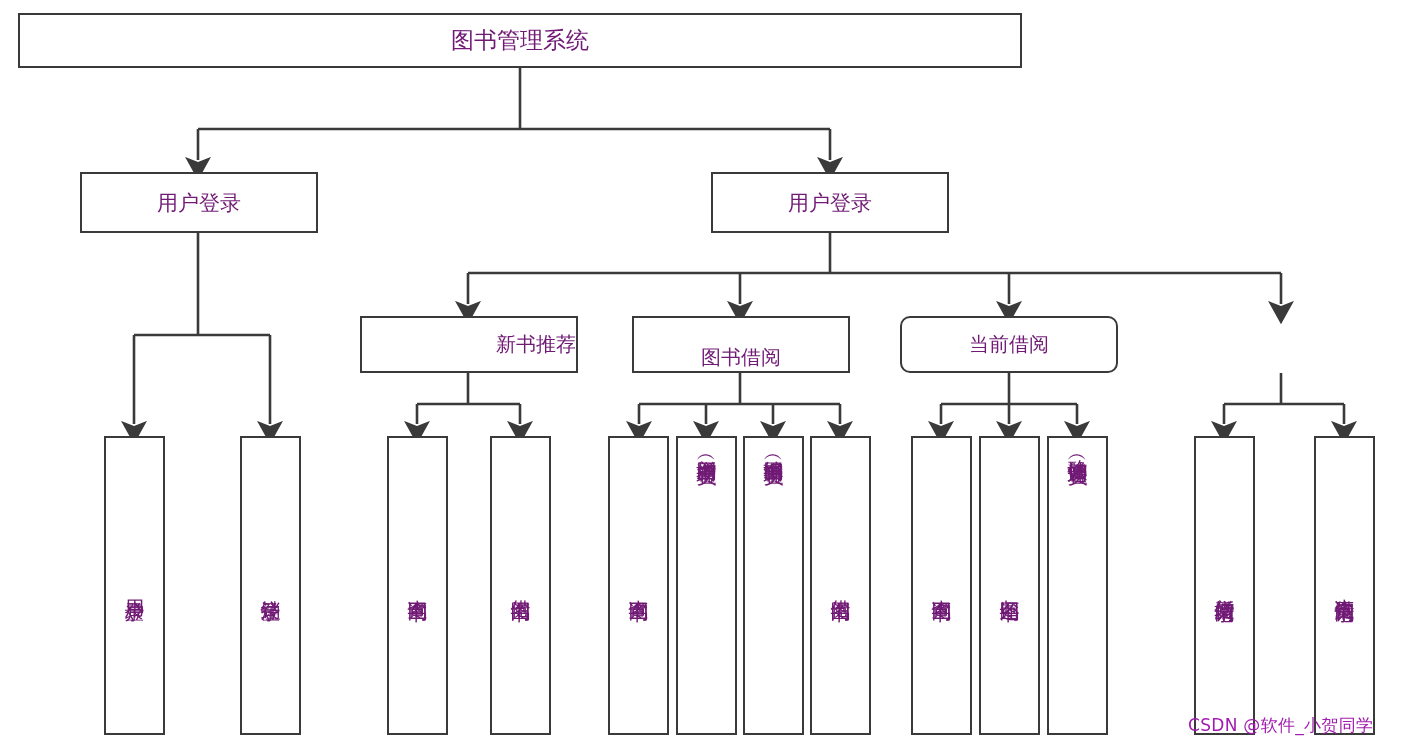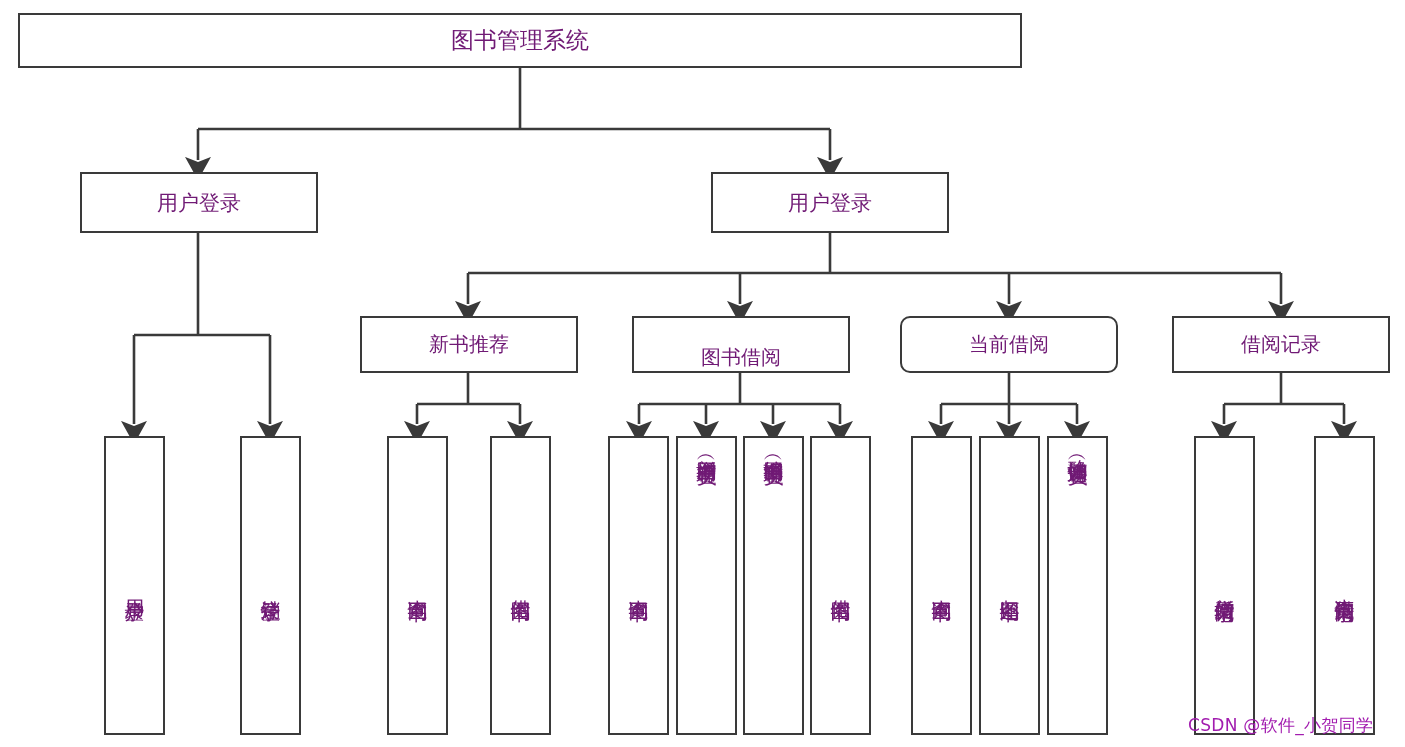--- a/index.html
+++ b/index.html
@@ -130,31 +130,28 @@
     <span class="lbl">图书管理系统</span>
   </div>
 
   <div class="node lvl2" style="left:80px; top:172px; width:238px; height:61px;">
     <span class="lbl">用户登录</span>
   </div>
   <div class="node lvl2" style="left:711px; top:172px; width:238px; height:61px;">
     <span class="lbl">用户登录</span>
   </div>
 
-  <div class="node lvl3" style="left:360px; top:316px; width:218px; height:57px;">
+  <div class="node lvl3" style="left:360px; top:316px; width:218px; height:57px;justify-content:flex-end;">
     <span class="lbl">新书推荐</span>
   </div>
   <div class="node lvl3" style="left:632px; top:316px; width:218px; height:57px;align-items:flex-end;">
     <span class="lbl">图书借阅</span>
   </div>
   <div class="node lvl3" style="left:900px; top:316px; width:218px; height:57px;border-radius:10px;">
     <span class="lbl">当前借阅</span>
-  </div>
-  <div class="node lvl3" style="left:1172px; top:316px; width:218px; height:57px;">
-    <span class="lbl">借阅记录</span>
   </div>
 
   <div class="node leaf" style="left:104px; top:436px; width:61px; height:299px;">
     <span class="lbl">用户登录</span>
   </div>
   <div class="node leaf" style="left:240px; top:436px; width:61px; height:299px;">
     <span class="lbl">注销登录</span>
   </div>
 
   <div class="node leaf" style="left:387px; top:436px; width:61px; height:299px;">

